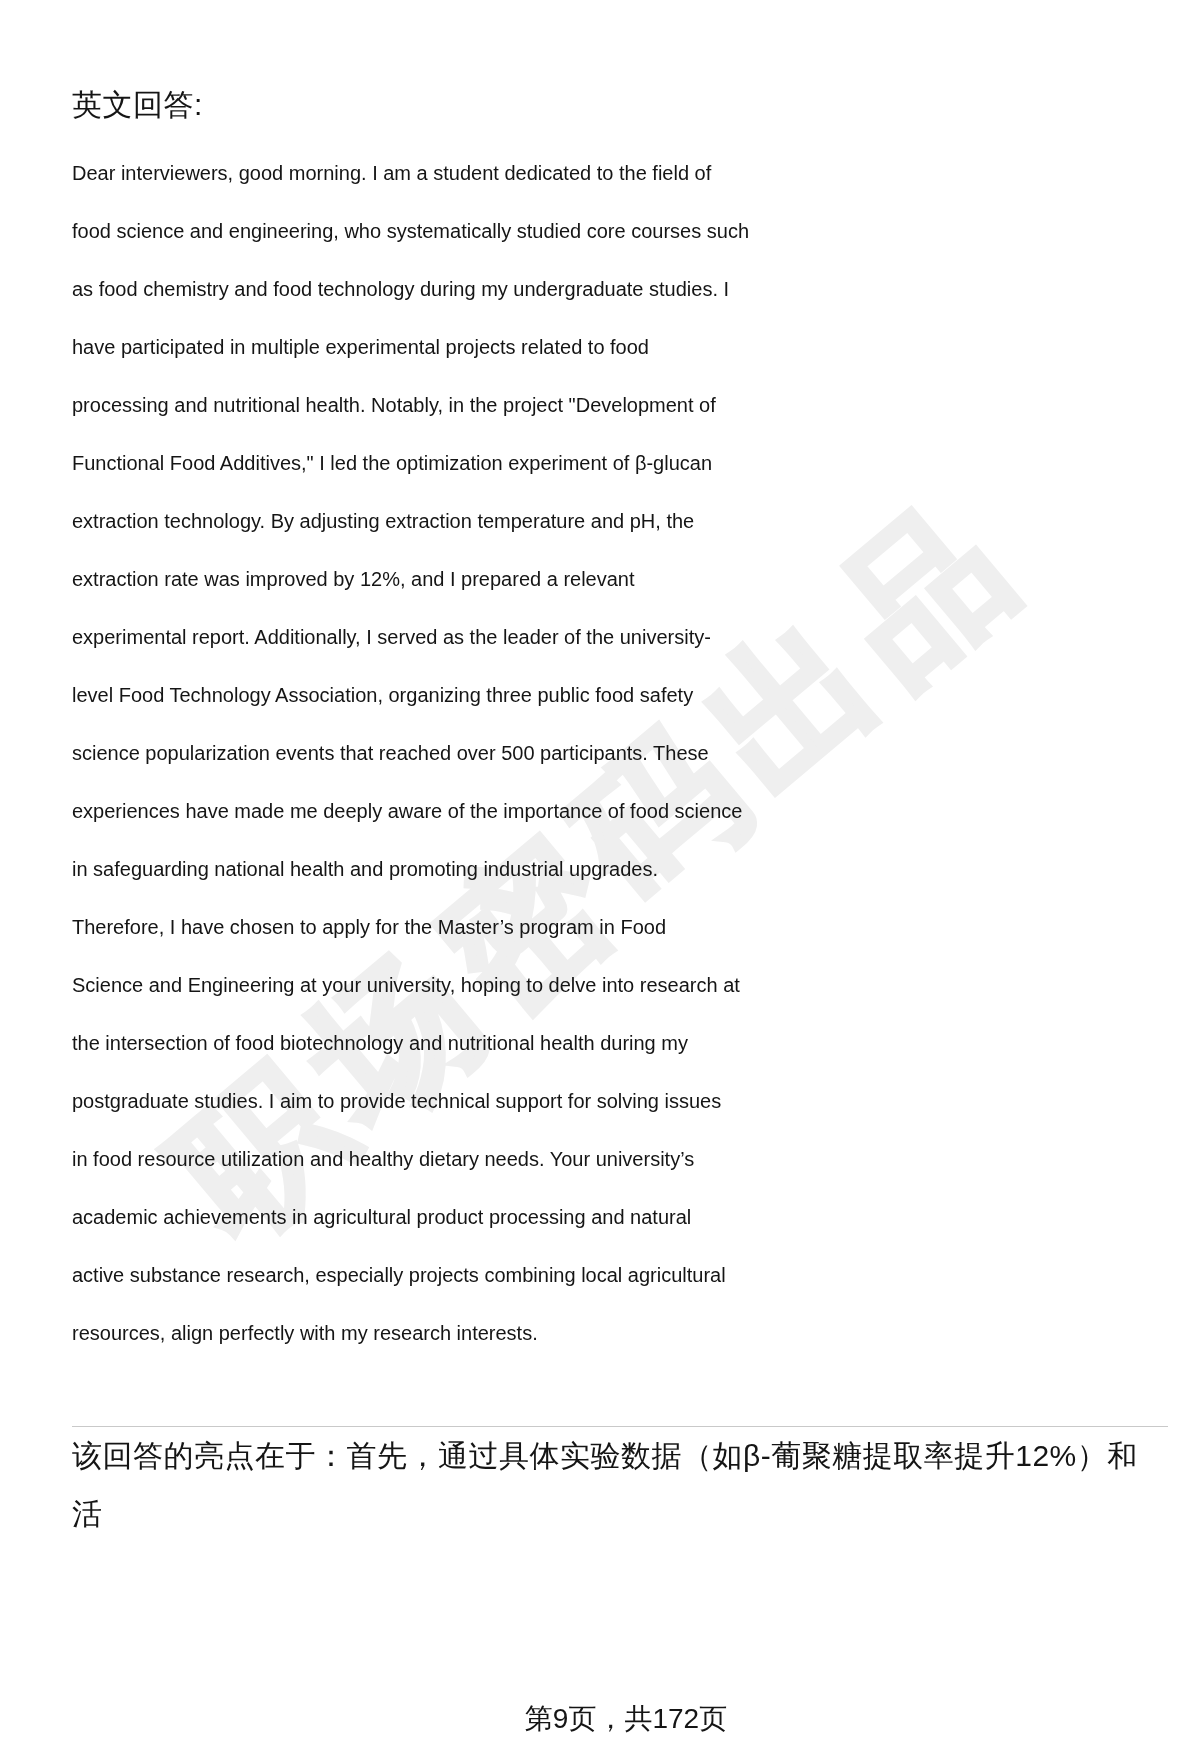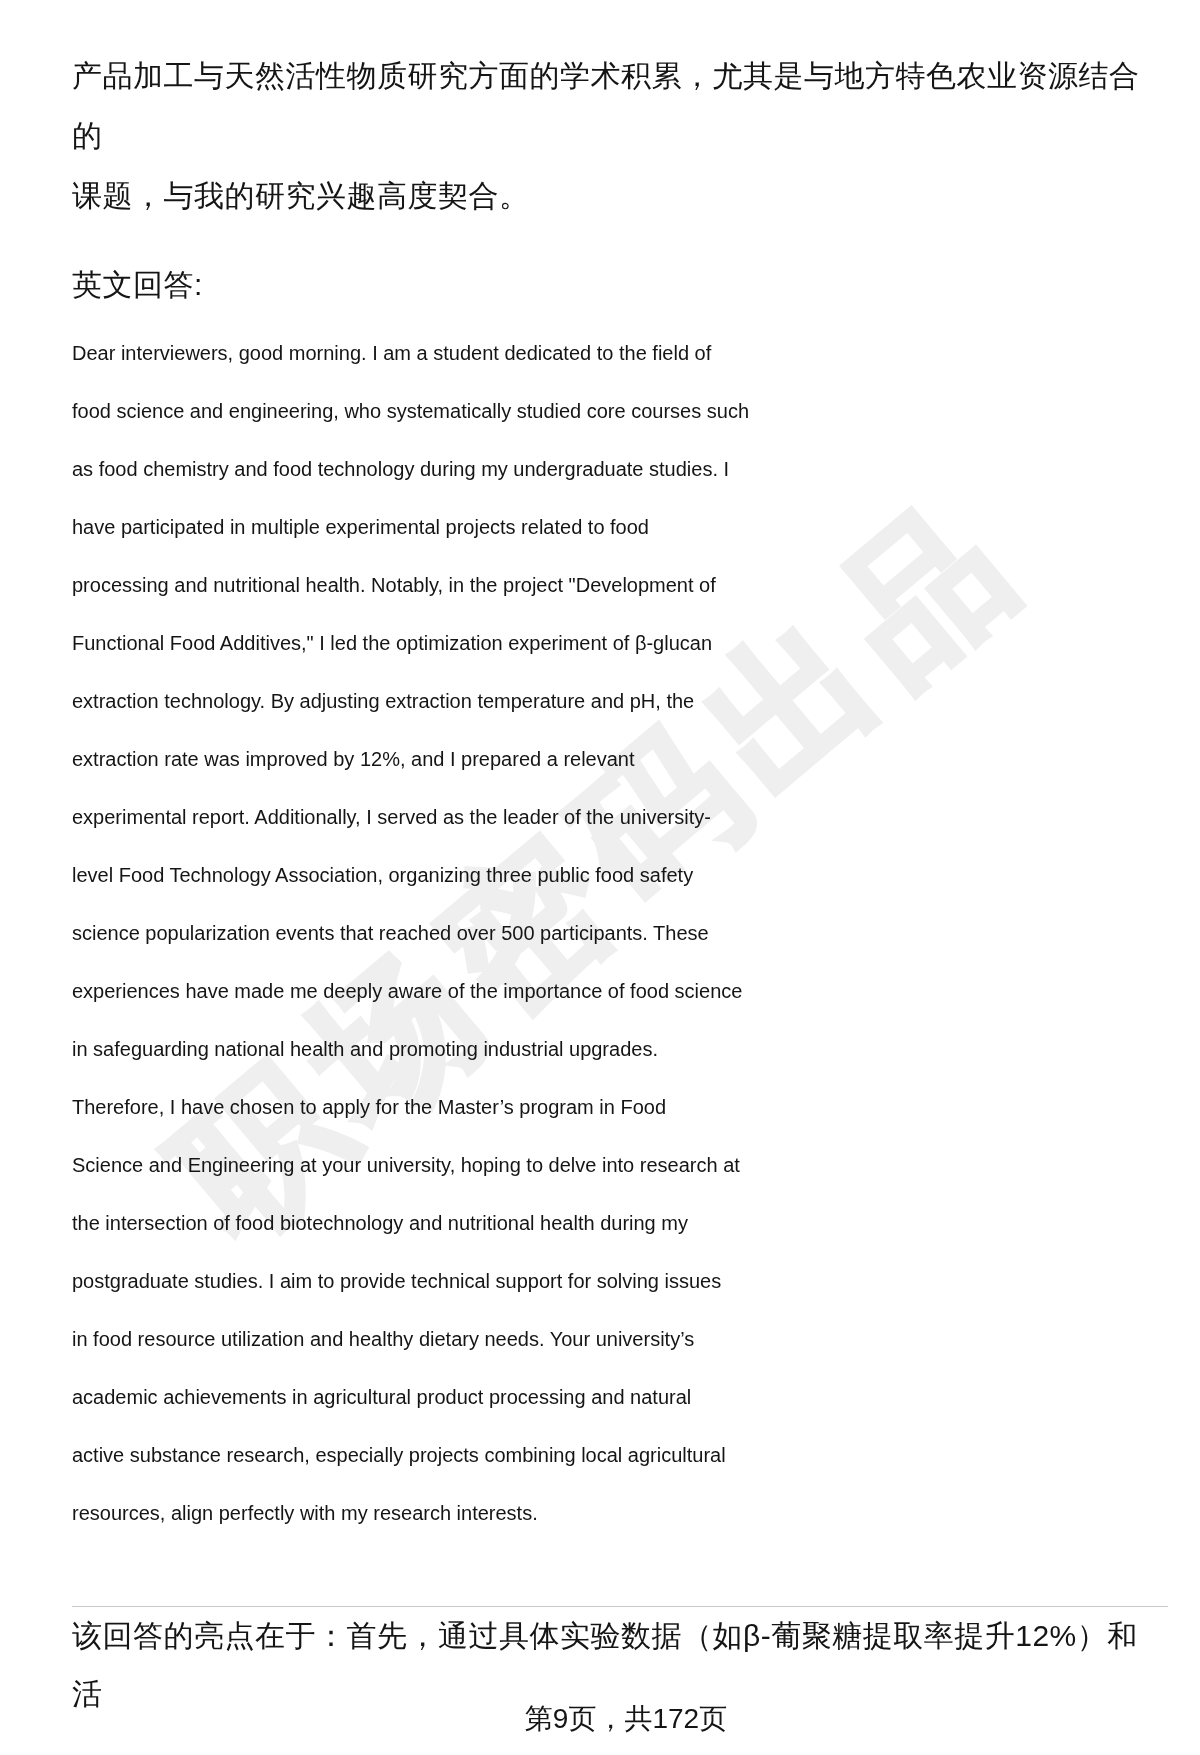--- a/index.html
+++ b/index.html
@@ -84,22 +84,20 @@
 </style>
 </head>
 <body>
 
 <div class="page">
 
   <div class="watermark">职场密码出品</div>
 
   <div class="content">
 
-    <p class="cn cn-top">产品加工与天然活性物质研究方面的学术积累，尤其是与地方特色农业资源结合的
-课题，与我的研究兴趣高度契合。</p>
 
     <p class="cn section-label">英文回答:</p>
 
     <p class="en-paragraph">Dear interviewers, good morning. I am a student dedicated to the field of
 food science and engineering, who systematically studied core courses such
 as food chemistry and food technology during my undergraduate studies. I
 have participated in multiple experimental projects related to food
 processing and nutritional health. Notably, in the project "Development of
 Functional Food Additives," I led the optimization experiment of β-glucan
 extraction technology. By adjusting extraction temperature and pH, the

